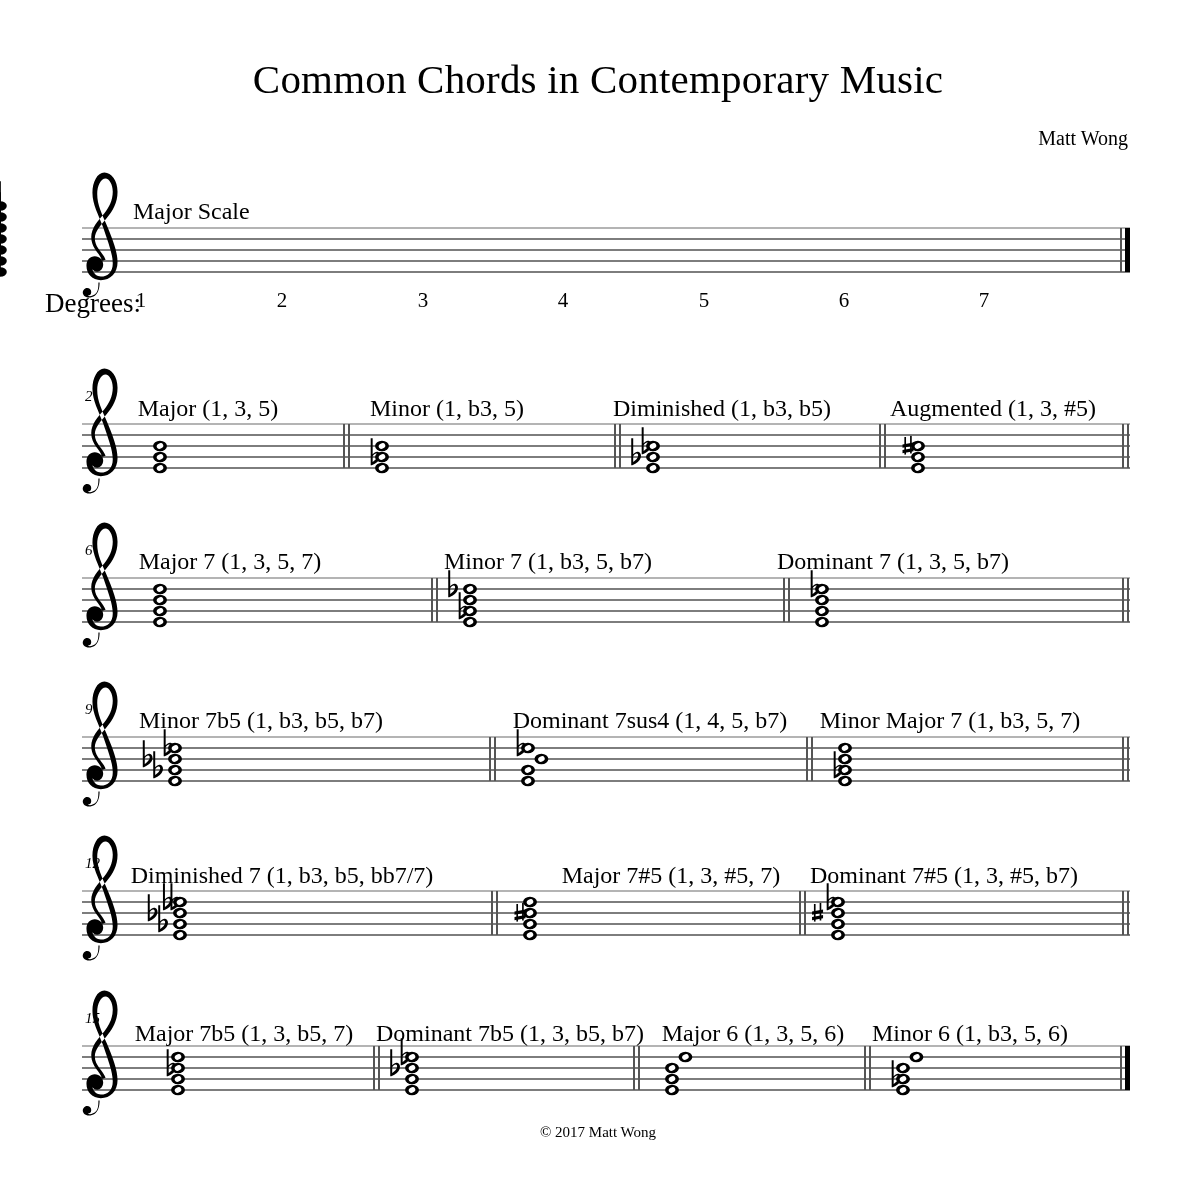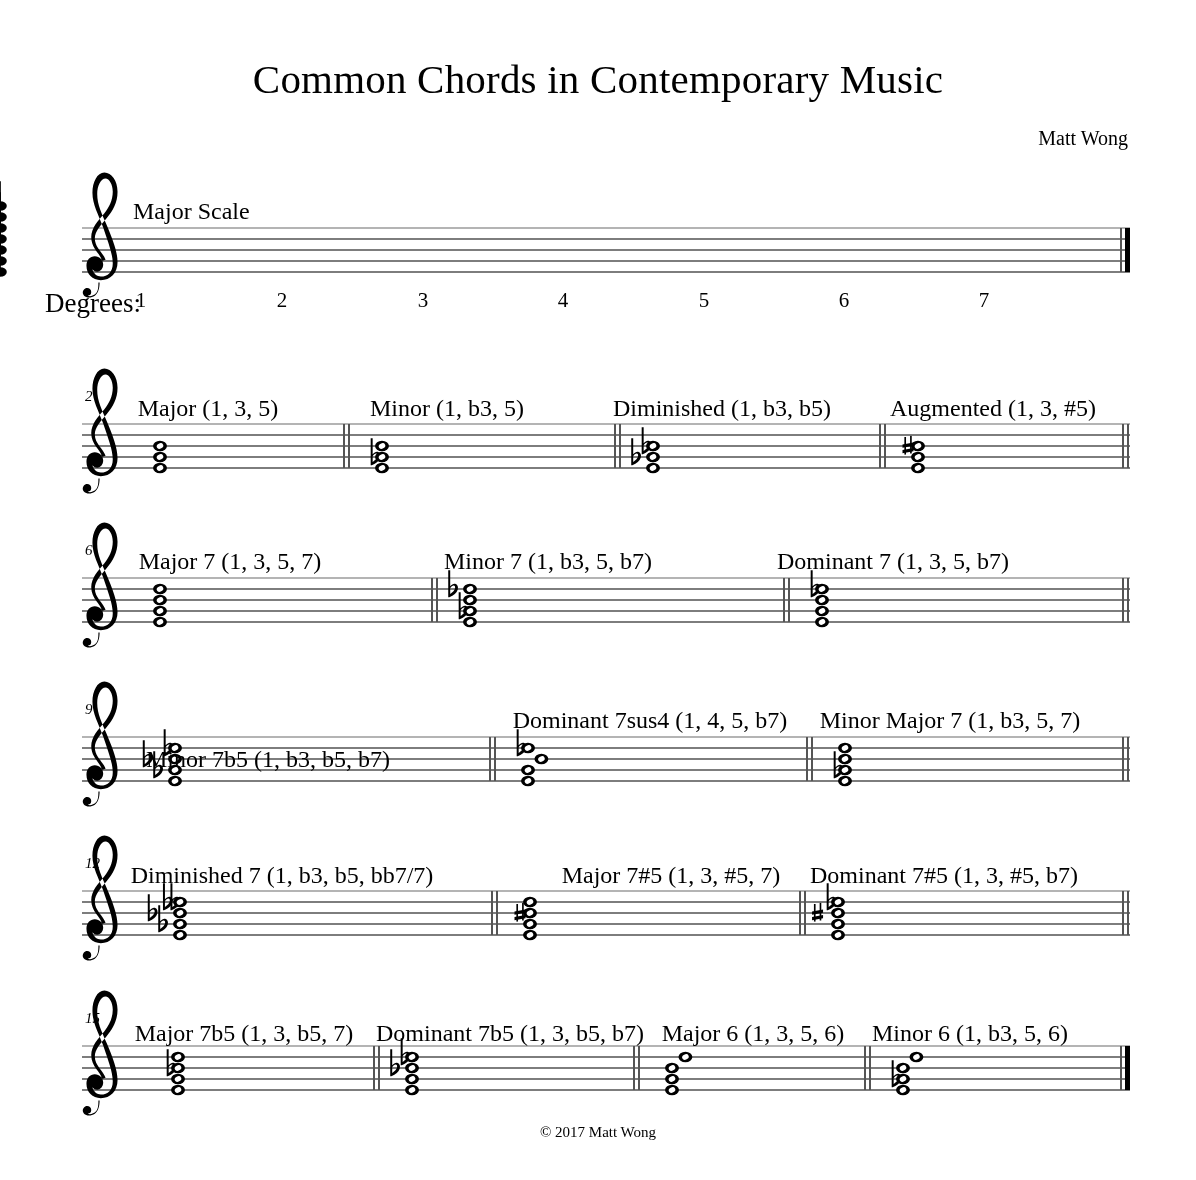--- a/index.html
+++ b/index.html
@@ -458,21 +458,21 @@
             </g>
             <g>
               <ellipse cx="845" cy="748" rx="6.93" ry="5.17" class="nh-open-outer"></ellipse>
               <ellipse cx="845" cy="748" rx="3.41" ry="2.6399999999999997" transform="rotate(-28 845 748)" class="nh-open-inner"></ellipse>
             </g>
           </g>
           <line x1="1123" y1="737" x2="1123" y2="781" class="barline-thin"></line>
           <line x1="1128" y1="737" x2="1128" y2="781" class="barline-thin"></line>
         </svg>
         <div class="measure-num" style="left: 85px; top: 702px;">9</div>
-        <div class="lbl center" style="left: 268px; top: 708px; margin-top: 39px;">Minor 7b5 (1, b3, b5, b7)</div>
+        <div class="lbl center" style="left: 261px; top: 708px;">Minor 7b5 (1, b3, b5, b7)</div>
         <div class="lbl center" style="left: 650px; top: 708px;">Dominant 7sus4 (1, 4, 5, b7)</div>
         <div class="lbl center" style="left: 950px; top: 708px;">Minor Major 7 (1, b3, 5, 7)</div>
       </div>
       <div class="system" style="top: 0px;">
         <svg width="1196" height="1180" viewBox="0 0 1196 1180" style="position: absolute; left: 0px; top: 0px; pointer-events: none;">
           <g>
             <line x1="82" y1="891" x2="1130" y2="891" class="staff-line top"></line>
             <line x1="82" y1="902" x2="1130" y2="902" class="staff-line"></line>
             <line x1="82" y1="913" x2="1130" y2="913" class="staff-line"></line>
             <line x1="82" y1="924" x2="1130" y2="924" class="staff-line"></line>

